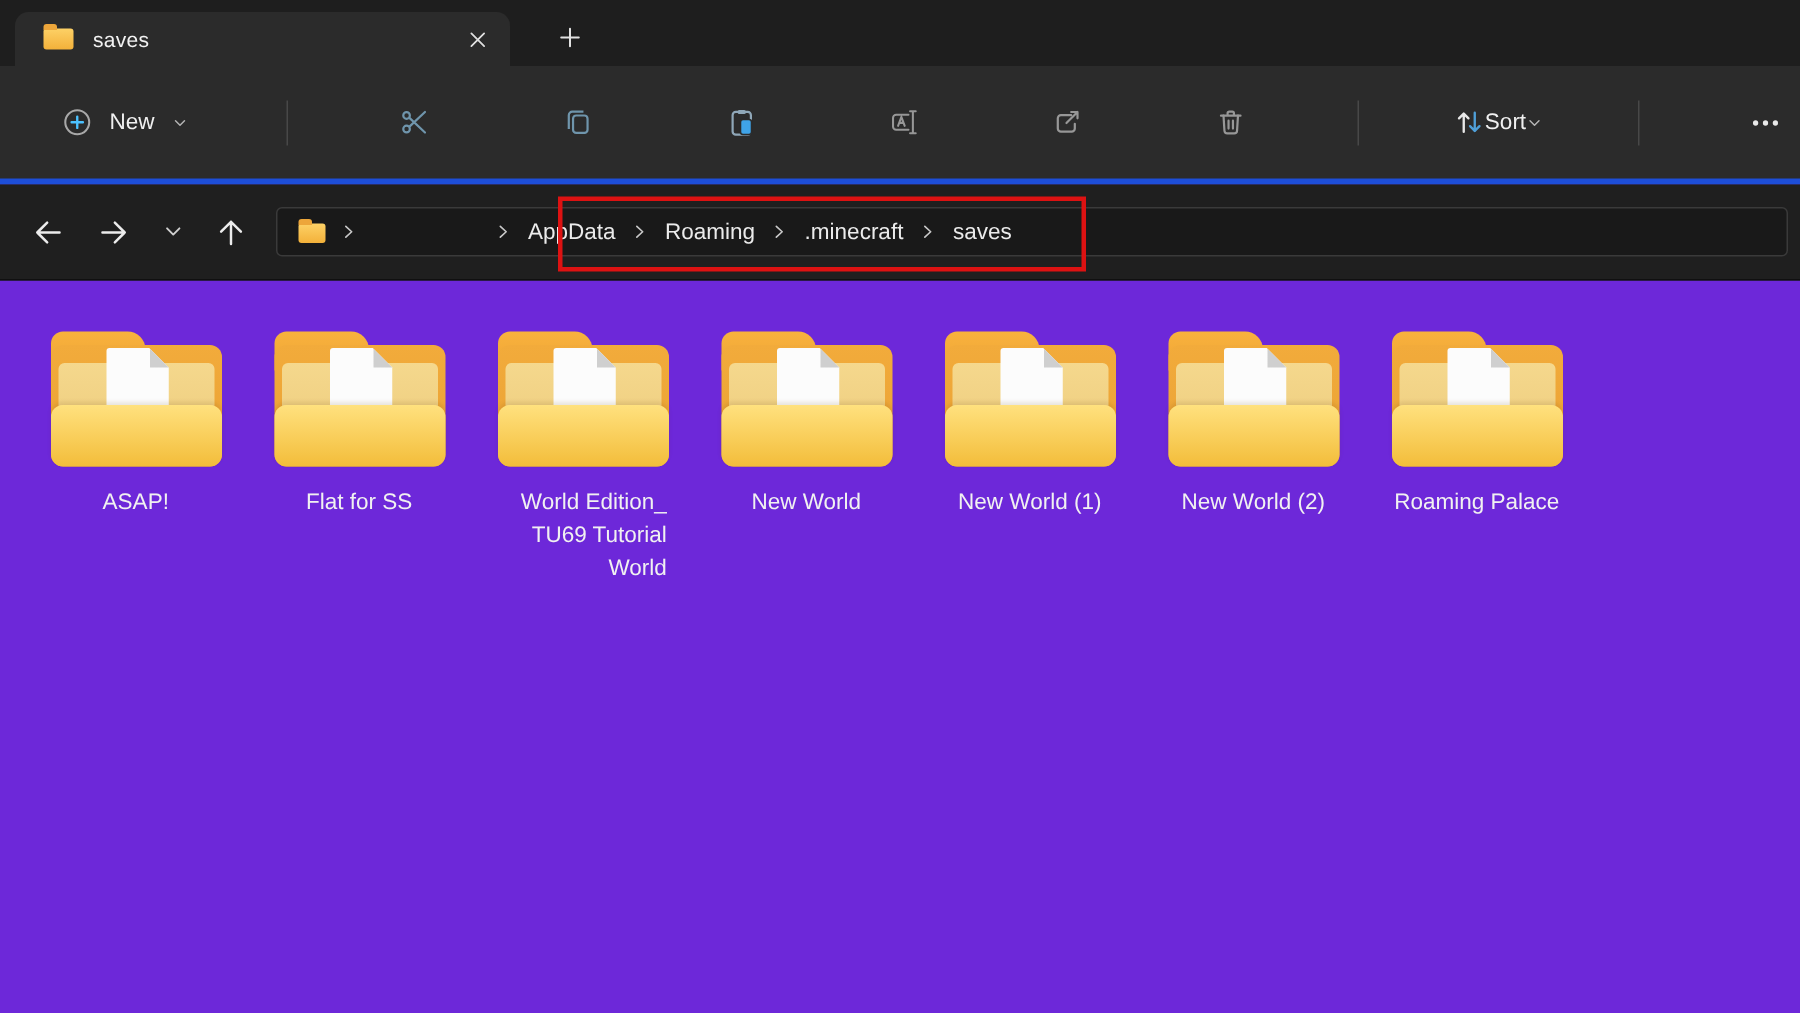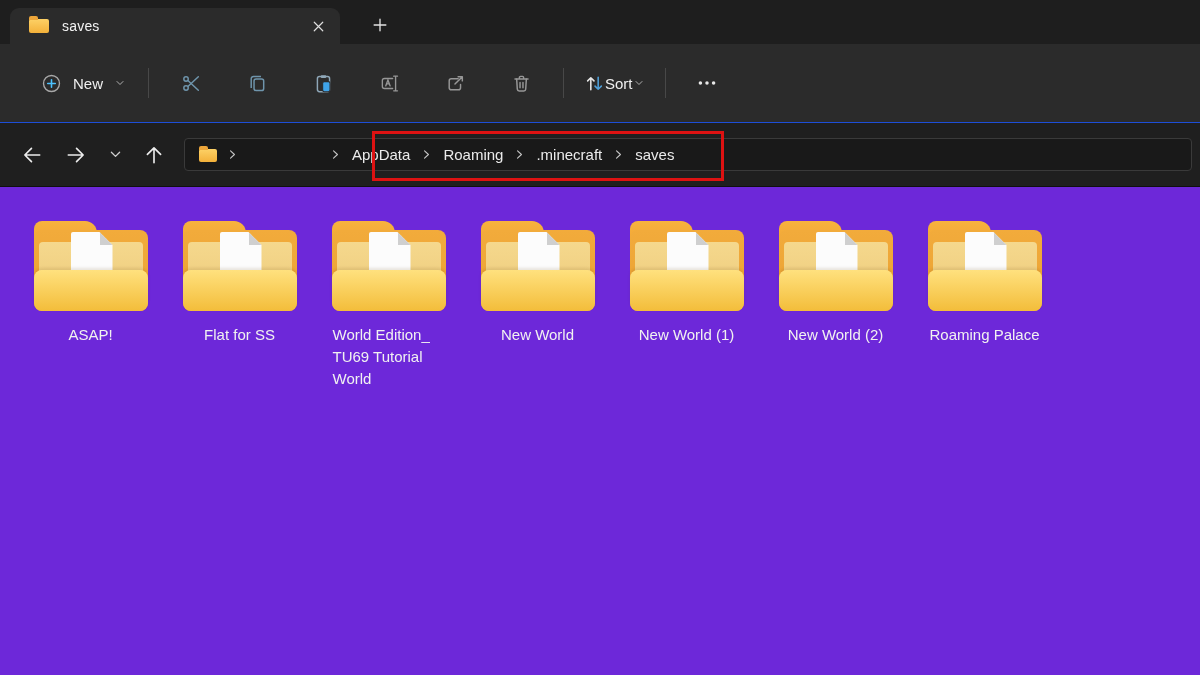--- a/index.html
+++ b/index.html
@@ -11,21 +11,21 @@
   
   .tab-bar { height:44px; background:#1e1e1e; display:flex; align-items:flex-end; }
   .tab { margin-left:10px; width:330px; height:36px; background:#2b2b2b;
          border-radius:9px 9px 0 0; display:flex; align-items:center; padding:0 8px 0 19px; cursor:default; }
   .tab-title { margin-left:13px; font-size:14px; color:#f2f2f2; flex:1; letter-spacing:.2px; }
   .tab-close, .newtab-btn { width:28px; height:26px; display:flex; align-items:center; justify-content:center; border-radius:4px; }
   .newtab-btn { margin:0 0 6px 26px; }
 
   
   .toolbar { height:79px; background:#2b2b2b; display:flex; align-items:center; padding-left:28px;
-             border-bottom:1px solid #1d4ed8; }
+             border-bottom:4px solid #1d4ed8;justify-content:space-between; }
   .tool-btn { display:flex; align-items:center; justify-content:center; height:44px; border-radius:5px; background:transparent; border:none; cursor:default; }
   .new-btn { padding:0 13px; gap:11px; }
   .btn-label { font-size:15px; color:#f0f0f0; }
   .icon-btn { width:44px; margin:0 11px; }
   .drop-btn { padding:0 11px; gap:0; }
   .sep { width:1px; height:30px; background:#484848; margin:0 9px; }
   .more-btn { width:46px; margin-left:9px; }
 
   
   .address-row { height:64px; background:#1f1f1f; display:flex; align-items:center; border-bottom:1px solid #101010; }
@@ -45,21 +45,21 @@
   
   .mini-folder { position:relative; width:18px; height:13px; border-radius:2px;
                  background:linear-gradient(#fdd166,#f3b13a); }
   .mini-folder::before { content:""; position:absolute; top:-3px; left:0; width:9px; height:4px;
                  background:#eda63a; border-radius:2px 2px 0 0; }
   .tab .mini-folder { width:20px; height:14px; }
 
   
   .content { padding:34px 0 0 16px; display:flex; align-items:flex-start; }
   .item { width:149px; display:flex; flex-direction:column; align-items:center; cursor:default; }
-  .item-label { margin-top:13px; font-size:15px; line-height:22px; color:#f1f1f1; text-align:left; max-width:112px; }
+  .item-label { margin-top:13px; font-size:15px; line-height:22px; color:#f1f1f1; text-align:right; max-width:112px; }
 
   
   .f-icon { position:relative; width:114px; height:90px; }
   .f-tab   { position:absolute; left:0; top:0; width:63px; height:26px;
              background:linear-gradient(#f8b23e,#efa434); border-radius:8px 12px 0 0; }
   .f-back  { position:absolute; left:0; top:9px; right:0; bottom:0;
              background:linear-gradient(#f2ab3b,#e9a134); border-radius:8px; }
   .f-inner { position:absolute; left:5px; top:21px; right:5px; bottom:7px;
              background:linear-gradient(#f5d88d,#ecca7a); border-radius:4px; }
   .f-doc   { position:absolute; left:37px; top:11px; width:42px; height:56px; background:#fcfcfc;

